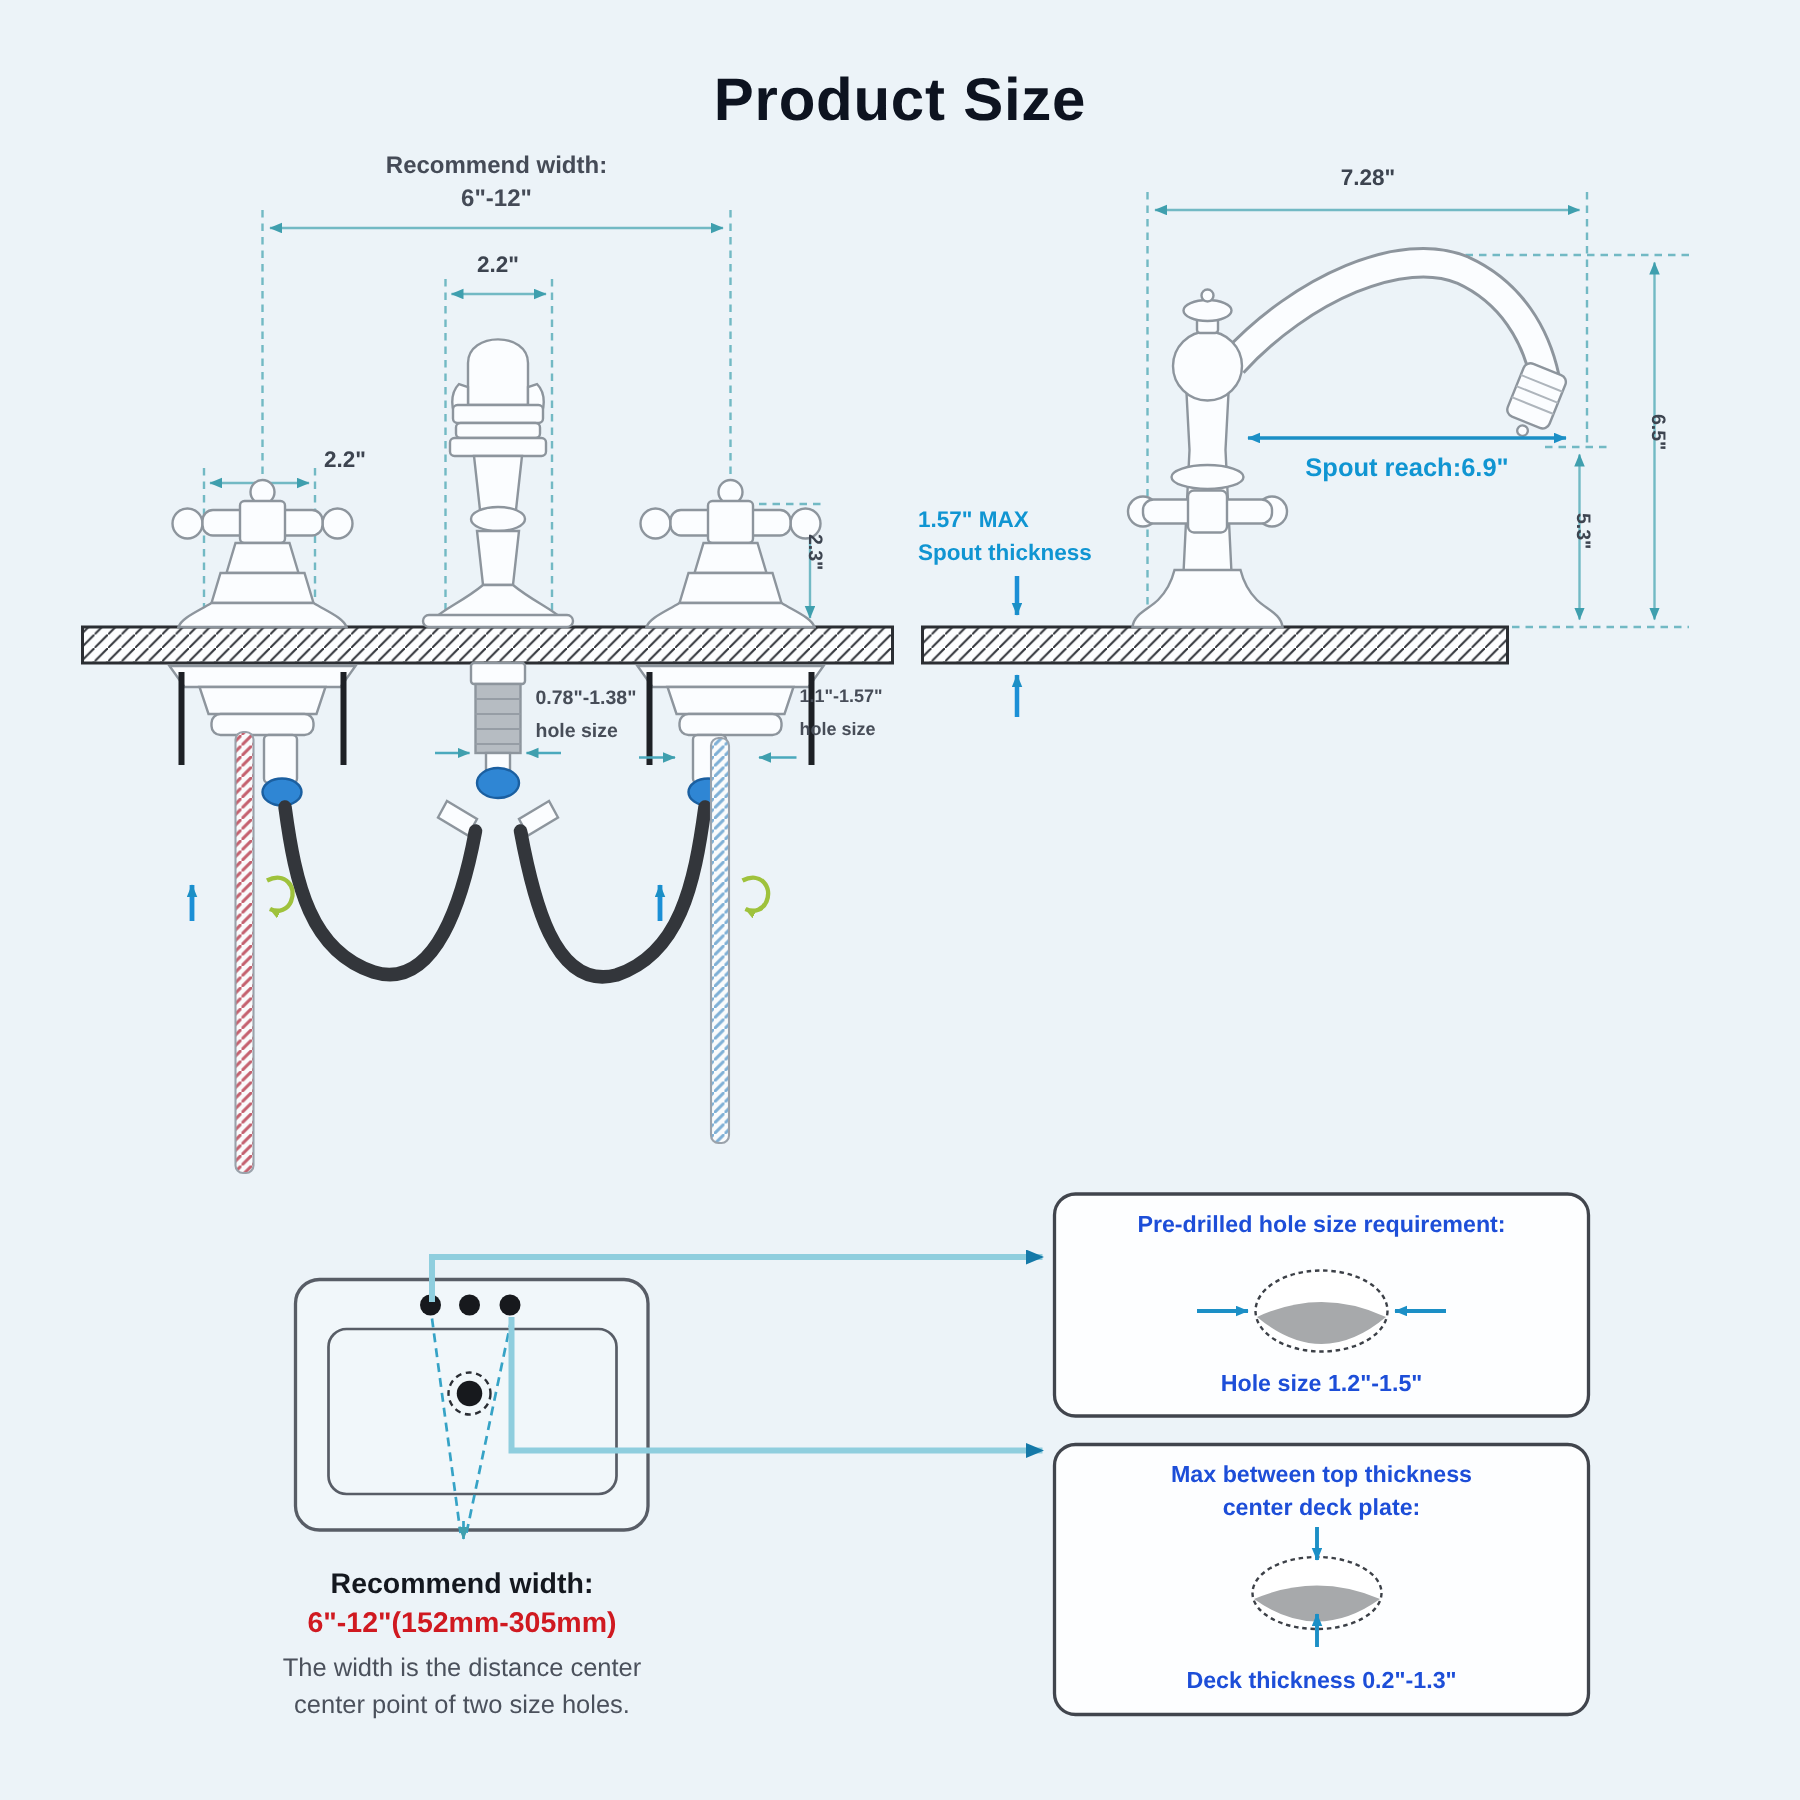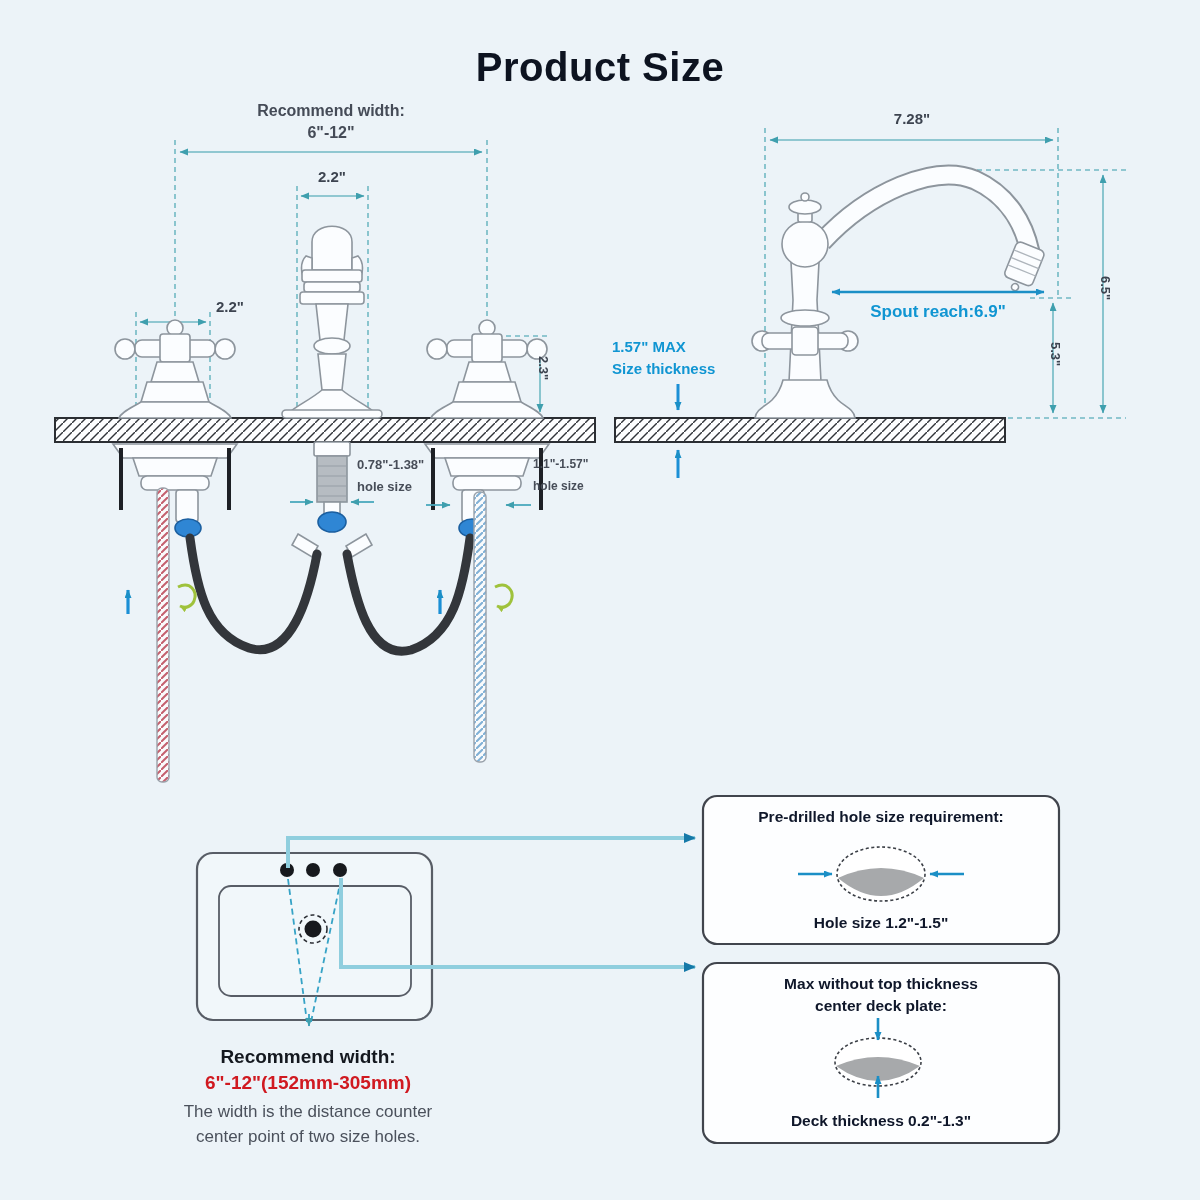--- a/index.html
+++ b/index.html
@@ -13,21 +13,21 @@
   .dimlbl{font-size:16px;font-weight:bold;color:#454b57;}
   .dimsm{font-size:13px;font-weight:bold;color:#474d58;}
   .dimxs{font-size:12px;font-weight:bold;color:#474d58;}
   .rot{transform:rotate(90deg);transform-origin:left top;font-size:13px;font-weight:bold;color:#3d4450;}
   .blue{color:#1095d2;font-weight:bold;}
   .sr{font-size:17px;}
   .deckmax{font-size:15px;}
   .note-h{font-size:19px;font-weight:bold;color:#14181f;}
   .note-r{font-size:19px;font-weight:bold;color:#d01920;}
   .note-d{font-size:17px;color:#4b515c;}
-  .boxt{font-size:15.5px;font-weight:bold;color:#0f172a;}
+  .boxt{font-size:15.5px;font-weight:bold;color:#1d4ed8;}
 </style>
 </head>
 <body>
 
 <div class="stage">
 
   <svg class="layer" width="1200" height="1200" viewBox="0 0 1200 1200">
     <defs>
       <pattern id="hatch" width="9" height="9" patternUnits="userSpaceOnUse">
         <rect width="9" height="9" fill="#fdfeff"></rect>
@@ -269,25 +269,25 @@
   <div class="t dimsm" style="left:357px;top:458px;">0.78"-1.38"</div>
   <div class="t dimsm" style="left:357px;top:480px;">hole size</div>
   <div class="t dimxs" style="left:533px;top:458px;">1.1"-1.57"</div>
   <div class="t dimxs" style="left:533px;top:480px;">hole size</div>
 
   <div class="t c dim" style="left:912px;top:110px;">7.28"</div>
   <div class="t c blue sr" style="left:938px;top:302px;">Spout reach:6.9"</div>
   <div class="t rot" style="left:1062px;top:342px;">5.3"</div>
   <div class="t rot" style="left:1112px;top:276px;">6.5"</div>
   <div class="t blue deckmax" style="left:612px;top:338px;">1.57" MAX</div>
-  <div class="t blue deckmax" style="left:612px;top:360px;">Size thickness</div>
+  <div class="t blue deckmax" style="left:612px;top:360px;">Spout thickness</div>
 
   <div class="t c note-h" style="left:308px;top:1046px;">Recommend width:</div>
   <div class="t c note-r" style="left:308px;top:1072px;">6"-12"(152mm-305mm)</div>
-  <div class="t c note-d" style="left:308px;top:1102px;">The width is the distance counter</div>
+  <div class="t c note-d" style="left:308px;top:1102px;">The width is the distance center</div>
   <div class="t c note-d" style="left:308px;top:1127px;">center point of two size holes.</div>
 
   <div class="t c boxt" style="left:881px;top:808px;">Pre-drilled hole size requirement:</div>
   <div class="t c boxt" style="left:881px;top:914px;">Hole size 1.2"-1.5"</div>
-  <div class="t c boxt" style="left:881px;top:975px;">Max without top thickness</div>
+  <div class="t c boxt" style="left:881px;top:975px;">Max between top thickness</div>
   <div class="t c boxt" style="left:881px;top:997px;">center deck plate:</div>
   <div class="t c boxt" style="left:881px;top:1112px;">Deck thickness 0.2"-1.3"</div>
 </div>
 
 </body></html>

